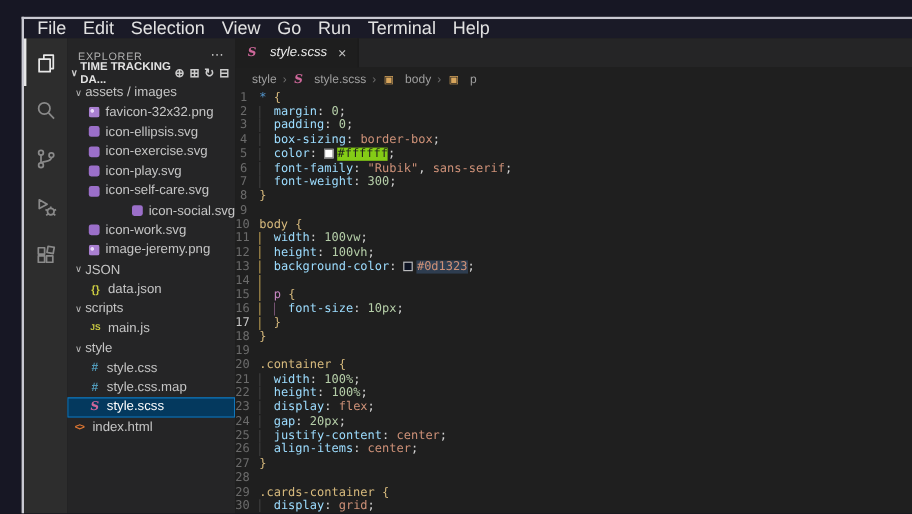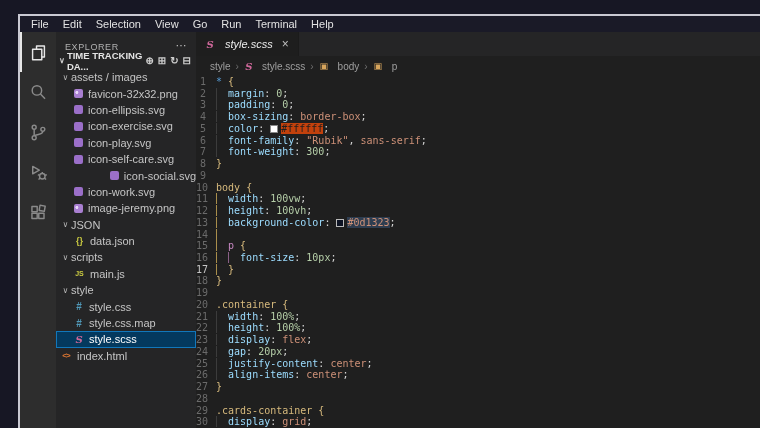--- a/index.html
+++ b/index.html
@@ -4,21 +4,21 @@
 <style>
   * { margin:0; padding:0; box-sizing:border-box; }
   html,body { width:760px; height:428px; overflow:hidden; background:#171724;
               font-family:"Liberation Sans", sans-serif; }
   .frame { position:relative; width:760px; height:428px; background:#171724; }
   .window { position:absolute; left:18px; top:14px; right:0; bottom:0;
             border-top:2px solid #c9c9d2; border-left:2px solid #c9c9d2;
             display:flex; flex-direction:column; background:#1f1f1f; }
   
   .menubar { height:16px; flex:none; background:#1a1a27; display:flex; align-items:center;
-             padding-left:4px; font-size:11px; color:#e2e2e2; }
+             padding-left:4px; font-size:15px; color:#e2e2e2; }
   .menu-item { padding:0 7px; line-height:16px; cursor:default; }
   
   .main { flex:1; display:flex; min-height:0; }
   .activitybar { width:36px; flex:none; background:#2d2d2d; display:flex; flex-direction:column; }
   .act { height:40px; display:flex; align-items:center; justify-content:center; color:#8a8a8a; }
   .act.active { color:#e7e7e7; box-shadow:inset 2px 0 0 #e7e7e7; }
   
   .sidebar { width:140px; flex:none; background:#252526; display:flex; flex-direction:column;
              color:#c5c5c5; overflow:hidden; }
   .sb-header { height:20px; flex:none; display:flex; align-items:flex-end; padding:0 9px;
@@ -67,21 +67,21 @@
   .tk-val  { color:#ce9178; }
   .tk-sel  { color:#d7ba7d; }
   .tk-pink { color:#c586c0; }
   .tk-brace{ color:#d7ba7d; }
   .tk-gq { box-shadow:inset 1px 0 0 #3c3c3c; }
   .tk-gg { box-shadow:inset 1px 0 0 #a98e4b; }
   .tk-gp { box-shadow:inset 1px 0 0 #8a5f86; }
   .tk-swW, .tk-swD { display:inline-block; width:8px; height:8px; margin-right:3px; vertical-align:-1px; }
   .tk-swW { background:#ffffff; border:1px solid #888888; }
   .tk-swD { background:#0d1323; border:1px solid #bbbbbb; }
-  .tk-hexW { background:#c2410c; color:#1e1e1e; }
+  .tk-hexW { background:#84cc16; color:#1e1e1e; }
   .tk-hexD { background:rgba(70,110,160,0.38); color:#ce9178; }
 </style>
 </head>
 <body>
 
 <div class="frame">
   <div class="window">
 
     <div class="menubar" id="menubar">
         <div class="menu-item">File</div>

